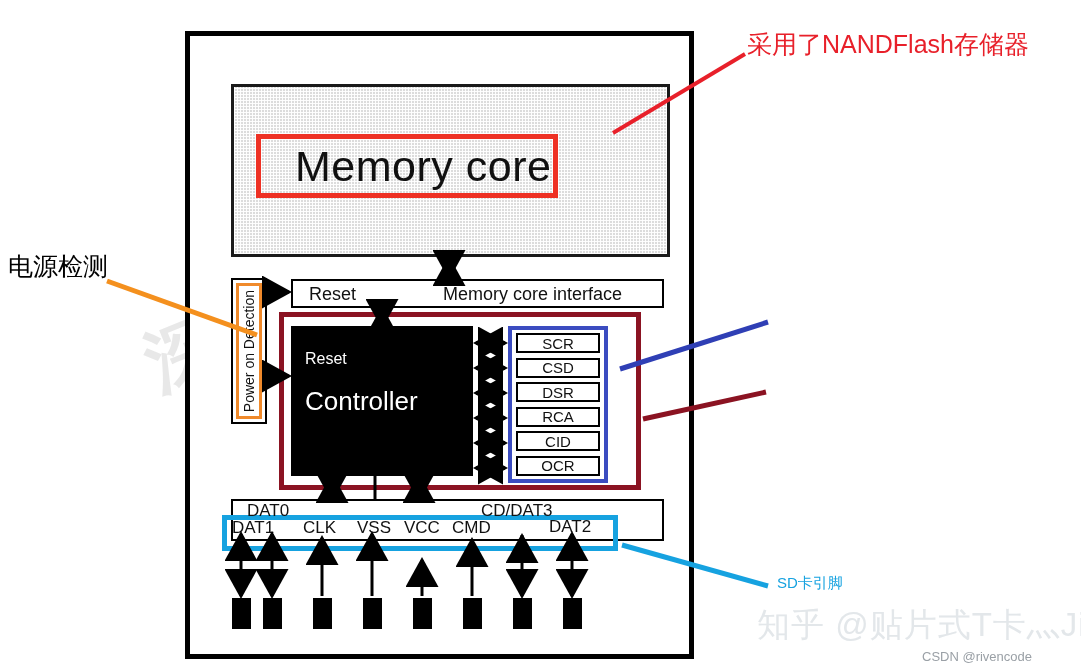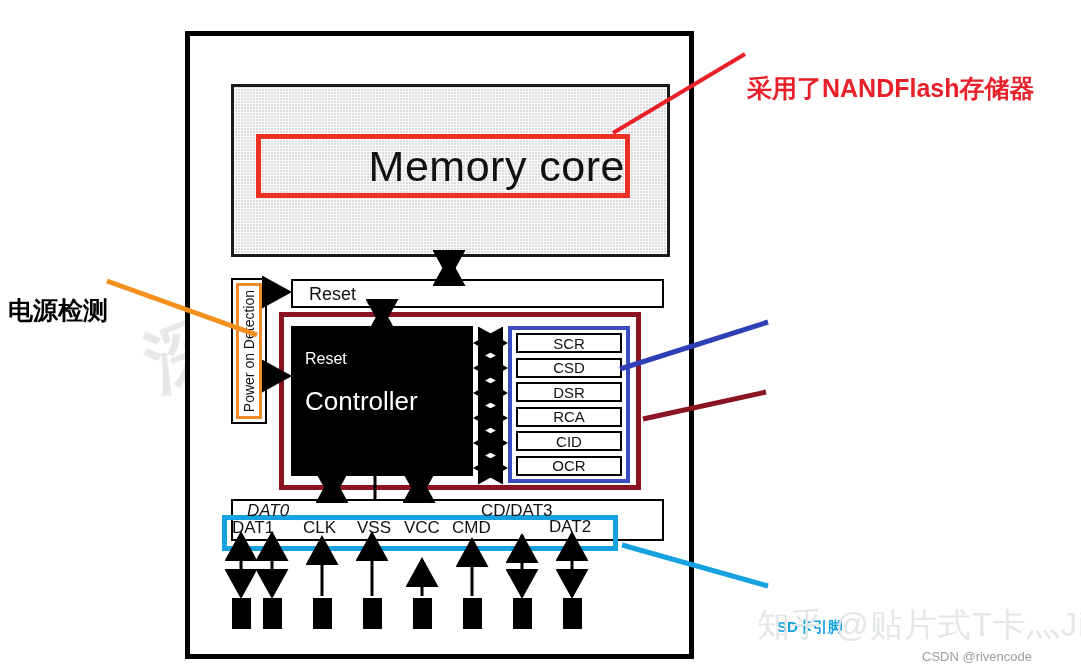--- a/index.html
+++ b/index.html
@@ -12,23 +12,23 @@
   .card-frame{position:absolute;left:185px;top:31px;width:509px;height:628px;
               border:5px solid #000;background:#fff;box-sizing:border-box;}
 
   
   .mem-core{position:absolute;left:231px;top:84px;width:439px;height:173px;
             border:3px solid #1a1a1a;box-sizing:border-box;
             background-color:#dcdcdc;
             background-image:
               repeating-linear-gradient(0deg, rgba(255,255,255,.95) 0 1px, rgba(0,0,0,0) 1px 3px),
               repeating-linear-gradient(90deg, rgba(255,255,255,.95) 0 1px, rgba(0,0,0,0) 1px 3px);}
-  .mem-core-hl{position:absolute;left:256px;top:134px;width:374px;height:64px;
+  .mem-core-hl{position:absolute;left:256px;top:134px;width:302px;height:64px;
                border:5px solid #ee3124;box-sizing:border-box;
-               display:flex;align-items:center;justify-content:flex-end;}
+               display:flex;align-items:center;justify-content:flex-start;padding-left:34px;}
   .mem-core-hl span{font-size:43px;color:#111;letter-spacing:.5px;
                     font-family:"Liberation Sans","DejaVu Sans",sans-serif;}
 
   
   .mci{position:absolute;left:291px;top:279px;width:373px;height:29px;
        border:2.5px solid #000;background:#fff;box-sizing:border-box;}
   .mci .t-reset{position:absolute;left:16px;top:3px;font-size:18px;color:#111;}
   .mci .t-mci{position:absolute;left:150px;top:3px;font-size:18px;color:#111;}
 
   
@@ -45,41 +45,41 @@
        border:5px solid #8b1322;background:#fff;box-sizing:border-box;}
 
   
   .ctrl{position:absolute;left:291px;top:326px;width:182px;height:150px;
         background:#000;}
   .ctrl .c-reset{position:absolute;left:14px;top:24px;font-size:16px;color:#fff;}
   .ctrl .c-name{position:absolute;left:14px;top:60px;width:168px;text-align:left;
                 font-size:26px;color:#fff;}
 
   
-  .regs{position:absolute;left:508px;top:326px;width:122px;height:157px;
+  .regs{position:absolute;left:508px;top:326px;width:100px;height:157px;
         border:4px solid #3b4cc0;background:#fff;box-sizing:border-box;
         display:flex;flex-direction:column;justify-content:space-between;
         padding:3px 4px;gap:2px;}
   .reg{height:20px;border:2px solid #000;background:#fff;box-sizing:border-box;
        display:flex;align-items:center;justify-content:center;
        font-size:15px;color:#111;}
 
   
   .pinbox-outer{position:absolute;left:231px;top:499px;width:433px;height:42px;
                 border:2.5px solid #000;background:#fff;box-sizing:border-box;}
   .pin-hl{position:absolute;left:222px;top:515px;width:396px;height:36px;
           border:5px solid #16a2e0;box-sizing:border-box;}
   .pinlabel{position:absolute;font-size:17px;color:#111;white-space:nowrap;}
 
   
   .pad{position:absolute;width:19px;height:31px;background:#000;}
 
   
-  .anno{position:absolute;font-size:21px;font-weight:bold;white-space:nowrap;
-        font-family:"Liberation Sans","DejaVu Sans",sans-serif;margin-top:44px;}
+  .anno{position:absolute;font-size:21px;font-weight:normal;white-space:nowrap;
+        font-family:"Liberation Sans","DejaVu Sans",sans-serif;}
 
   
   .wm-diag{position:absolute;left:150px;top:180px;width:720px;height:240px;
            font-size:72px;color:rgba(140,140,140,.20);font-weight:bold;
            transform:rotate(-22deg);white-space:nowrap;pointer-events:none;
            font-family:"DejaVu Sans",sans-serif;}
   .wm-zhihu{position:absolute;left:757px;top:603px;font-size:33px;
             color:#e3e7ea;white-space:nowrap;letter-spacing:1px;}
   .wm-csdn{position:absolute;left:922px;top:649px;font-size:13px;color:#9aa0a6;}
 
@@ -95,20 +95,21 @@
 
   <div class="card-frame"></div>
 
   <div class="mem-core"></div>
   <div class="mem-core-hl">
     <span>Memory core</span>
   </div>
 
   <div class="mci">
     <span class="t-reset">Reset</span>
+    <span class="t-mci">Memory core interface</span>
   </div>
 
   <div class="pod-outer"></div>
   <div class="pod-inner">
     <span>Power on Detection</span>
   </div>
 
   <div class="ccu"></div>
 
   <div class="ctrl">
@@ -121,21 +122,21 @@
     <div class="reg">CSD</div>
     <div class="reg">DSR</div>
     <div class="reg">RCA</div>
     <div class="reg">CID</div>
     <div class="reg">OCR</div>
   </div>
 
   <div class="pinbox-outer"></div>
   <div class="pin-hl"></div>
 
-  <span class="pinlabel" style="left:247px;top:501px;font-style:italic;">DAT0</span>
+  <span class="pinlabel" style="left:247px;top:501px;">DAT0</span>
   <span class="pinlabel" style="left:481px;top:501px;">CD/DAT3</span>
 
   <span class="pinlabel" style="left:232px;top:518px;">DAT1</span>
   <span class="pinlabel" style="left:303px;top:518px;">CLK</span>
   <span class="pinlabel" style="left:357px;top:518px;">VSS</span>
   <span class="pinlabel" style="left:404px;top:518px;">VCC</span>
   <span class="pinlabel" style="left:452px;top:518px;">CMD</span>
   <span class="pinlabel" style="left:549px;top:517px;">DAT2</span>
 
   <div class="pad" style="left:232px;top:598px;"></div>

